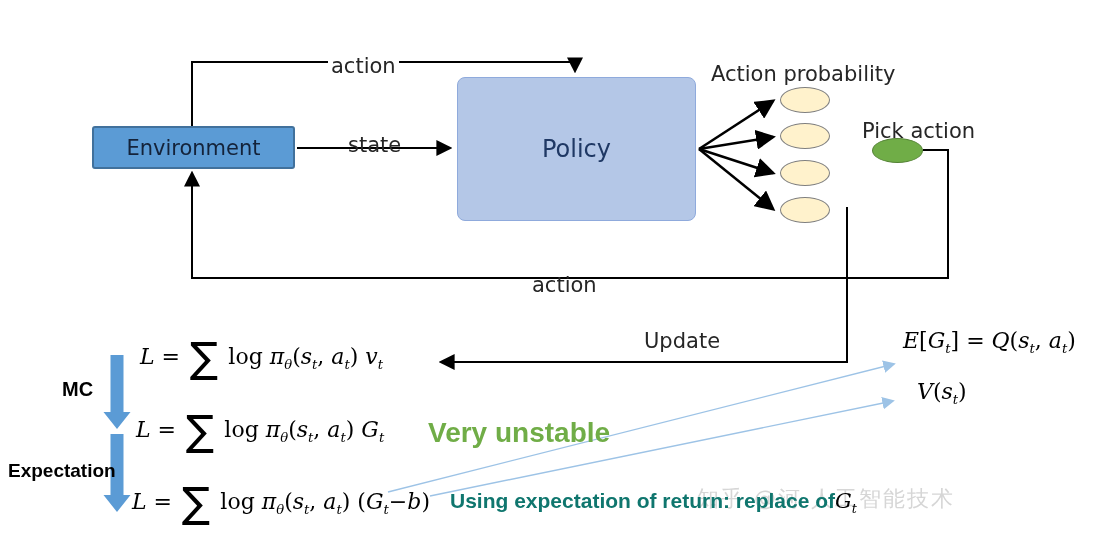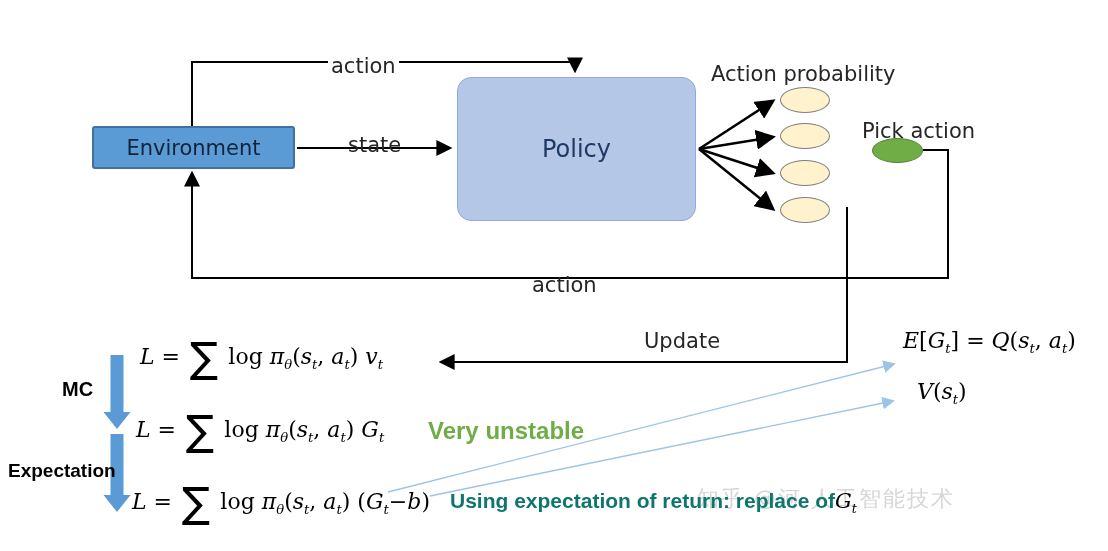--- a/index.html
+++ b/index.html
@@ -7,31 +7,31 @@
     position:relative;width:1108px;height:551px;background:#ffffff;overflow:hidden;
     font-family:"DejaVu Sans","Liberation Sans",sans-serif;color:#1a1a1a;
   }
   .stage svg.lines{position:absolute;left:0;top:0;z-index:1;}
   .lbl{position:absolute;z-index:3;font-size:21px;color:#262626;white-space:nowrap;line-height:1.1;}
   .lbl.whitebg{background:#ffffff;padding:0 3px;}
   .boldlbl{position:absolute;z-index:3;font-family:"Liberation Sans",sans-serif;font-weight:700;font-size:20px;color:#000;white-space:nowrap;}
   .node{position:absolute;z-index:2;display:flex;align-items:center;justify-content:center;box-sizing:border-box;}
   .env-box{left:92px;top:126px;width:203px;height:43px;background:#5B9BD5;border:2px solid #41719C;border-radius:3px;
            font-size:21px;color:#14233a;}
-  .policy-box{left:457px;top:77px;width:239px;height:144px;background:#B4C7E7;border:1px solid #8FAADC;border-radius:14px;
+  .policy-box{left:457px;top:77px;width:239px;height:144px;background:#B4C7E7;border:1px solid #8FAADC;border-radius:8px;
            font-size:24px;color:#1F3864;}
   .prob-ellipse{position:absolute;z-index:2;left:780px;width:50px;height:26px;background:#FFF2CC;border:1px solid #7F7F7F;border-radius:50%;box-sizing:border-box;}
   .pick-ellipse{position:absolute;z-index:2;left:872px;top:138px;width:51px;height:25px;background:#70AD47;border:1px solid #548235;border-radius:50%;box-sizing:border-box;}
   .math{font-family:"DejaVu Serif","Liberation Serif",serif;font-style:italic;font-size:22px;color:#000;white-space:nowrap;}
   .math .rm{font-style:normal;}
   .math .sum{font-style:normal;font-size:42px;font-family:"DejaVu Sans",sans-serif;line-height:0.9;vertical-align:-8px;padding:0 3px;}
   .math sub{font-size:0.6em;}
   .formula{position:absolute;z-index:3;display:flex;align-items:center;}
   .sideformula{position:absolute;z-index:3;}
-  .green-note{position:absolute;z-index:3;font-family:"Liberation Sans",sans-serif;font-weight:700;font-size:24px;color:#70AD47;white-space:nowrap;}
+  .green-note{position:absolute;z-index:3;font-family:"Liberation Sans",sans-serif;font-weight:700;font-size:28px;color:#70AD47;white-space:nowrap;}
   .using-note{position:absolute;z-index:4;left:450px;top:489px;display:flex;align-items:baseline;white-space:nowrap;}
   .using-note .txt{font-family:"Liberation Sans",sans-serif;font-weight:700;font-size:21px;color:#0f766e;}
   .using-note .math{font-size:21px;padding-left:0;text-align:center;}
   .watermark{position:absolute;z-index:2;left:697px;top:484px;font-size:22px;letter-spacing:2px;color:#d6d6d6;white-space:nowrap;}
 </style>
 </head>
 <body>
 
 <div class="stage">
 

